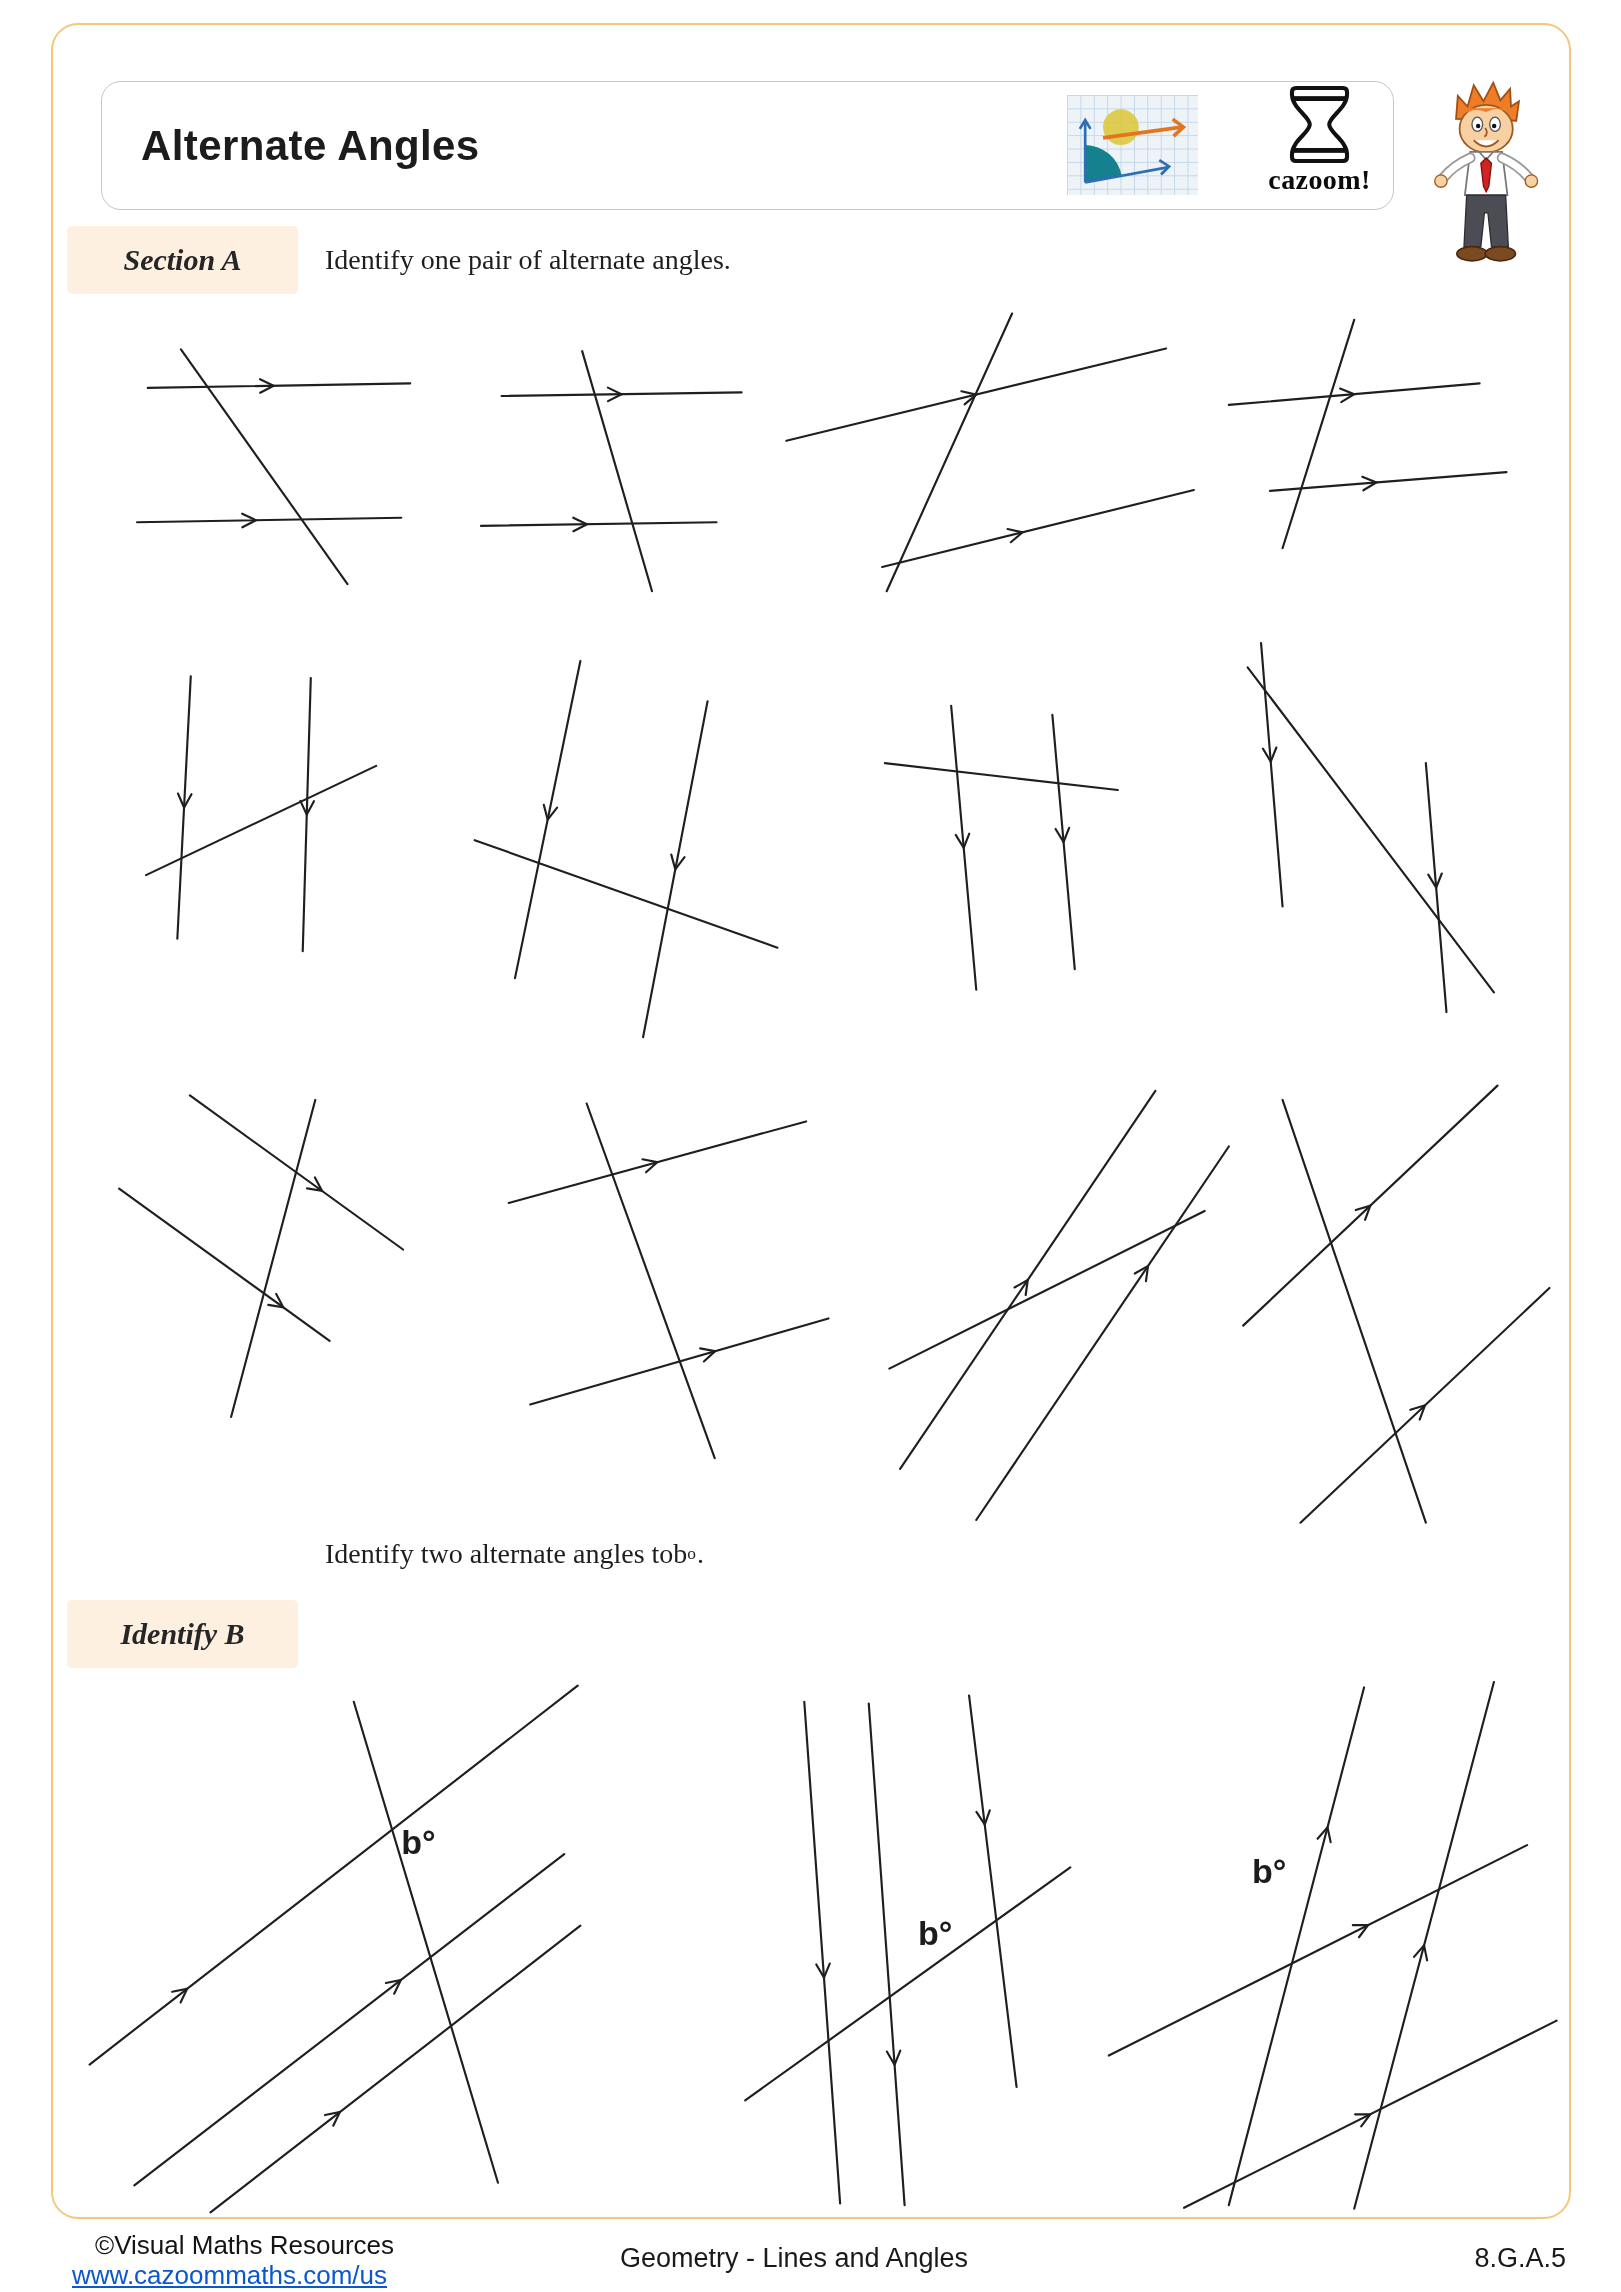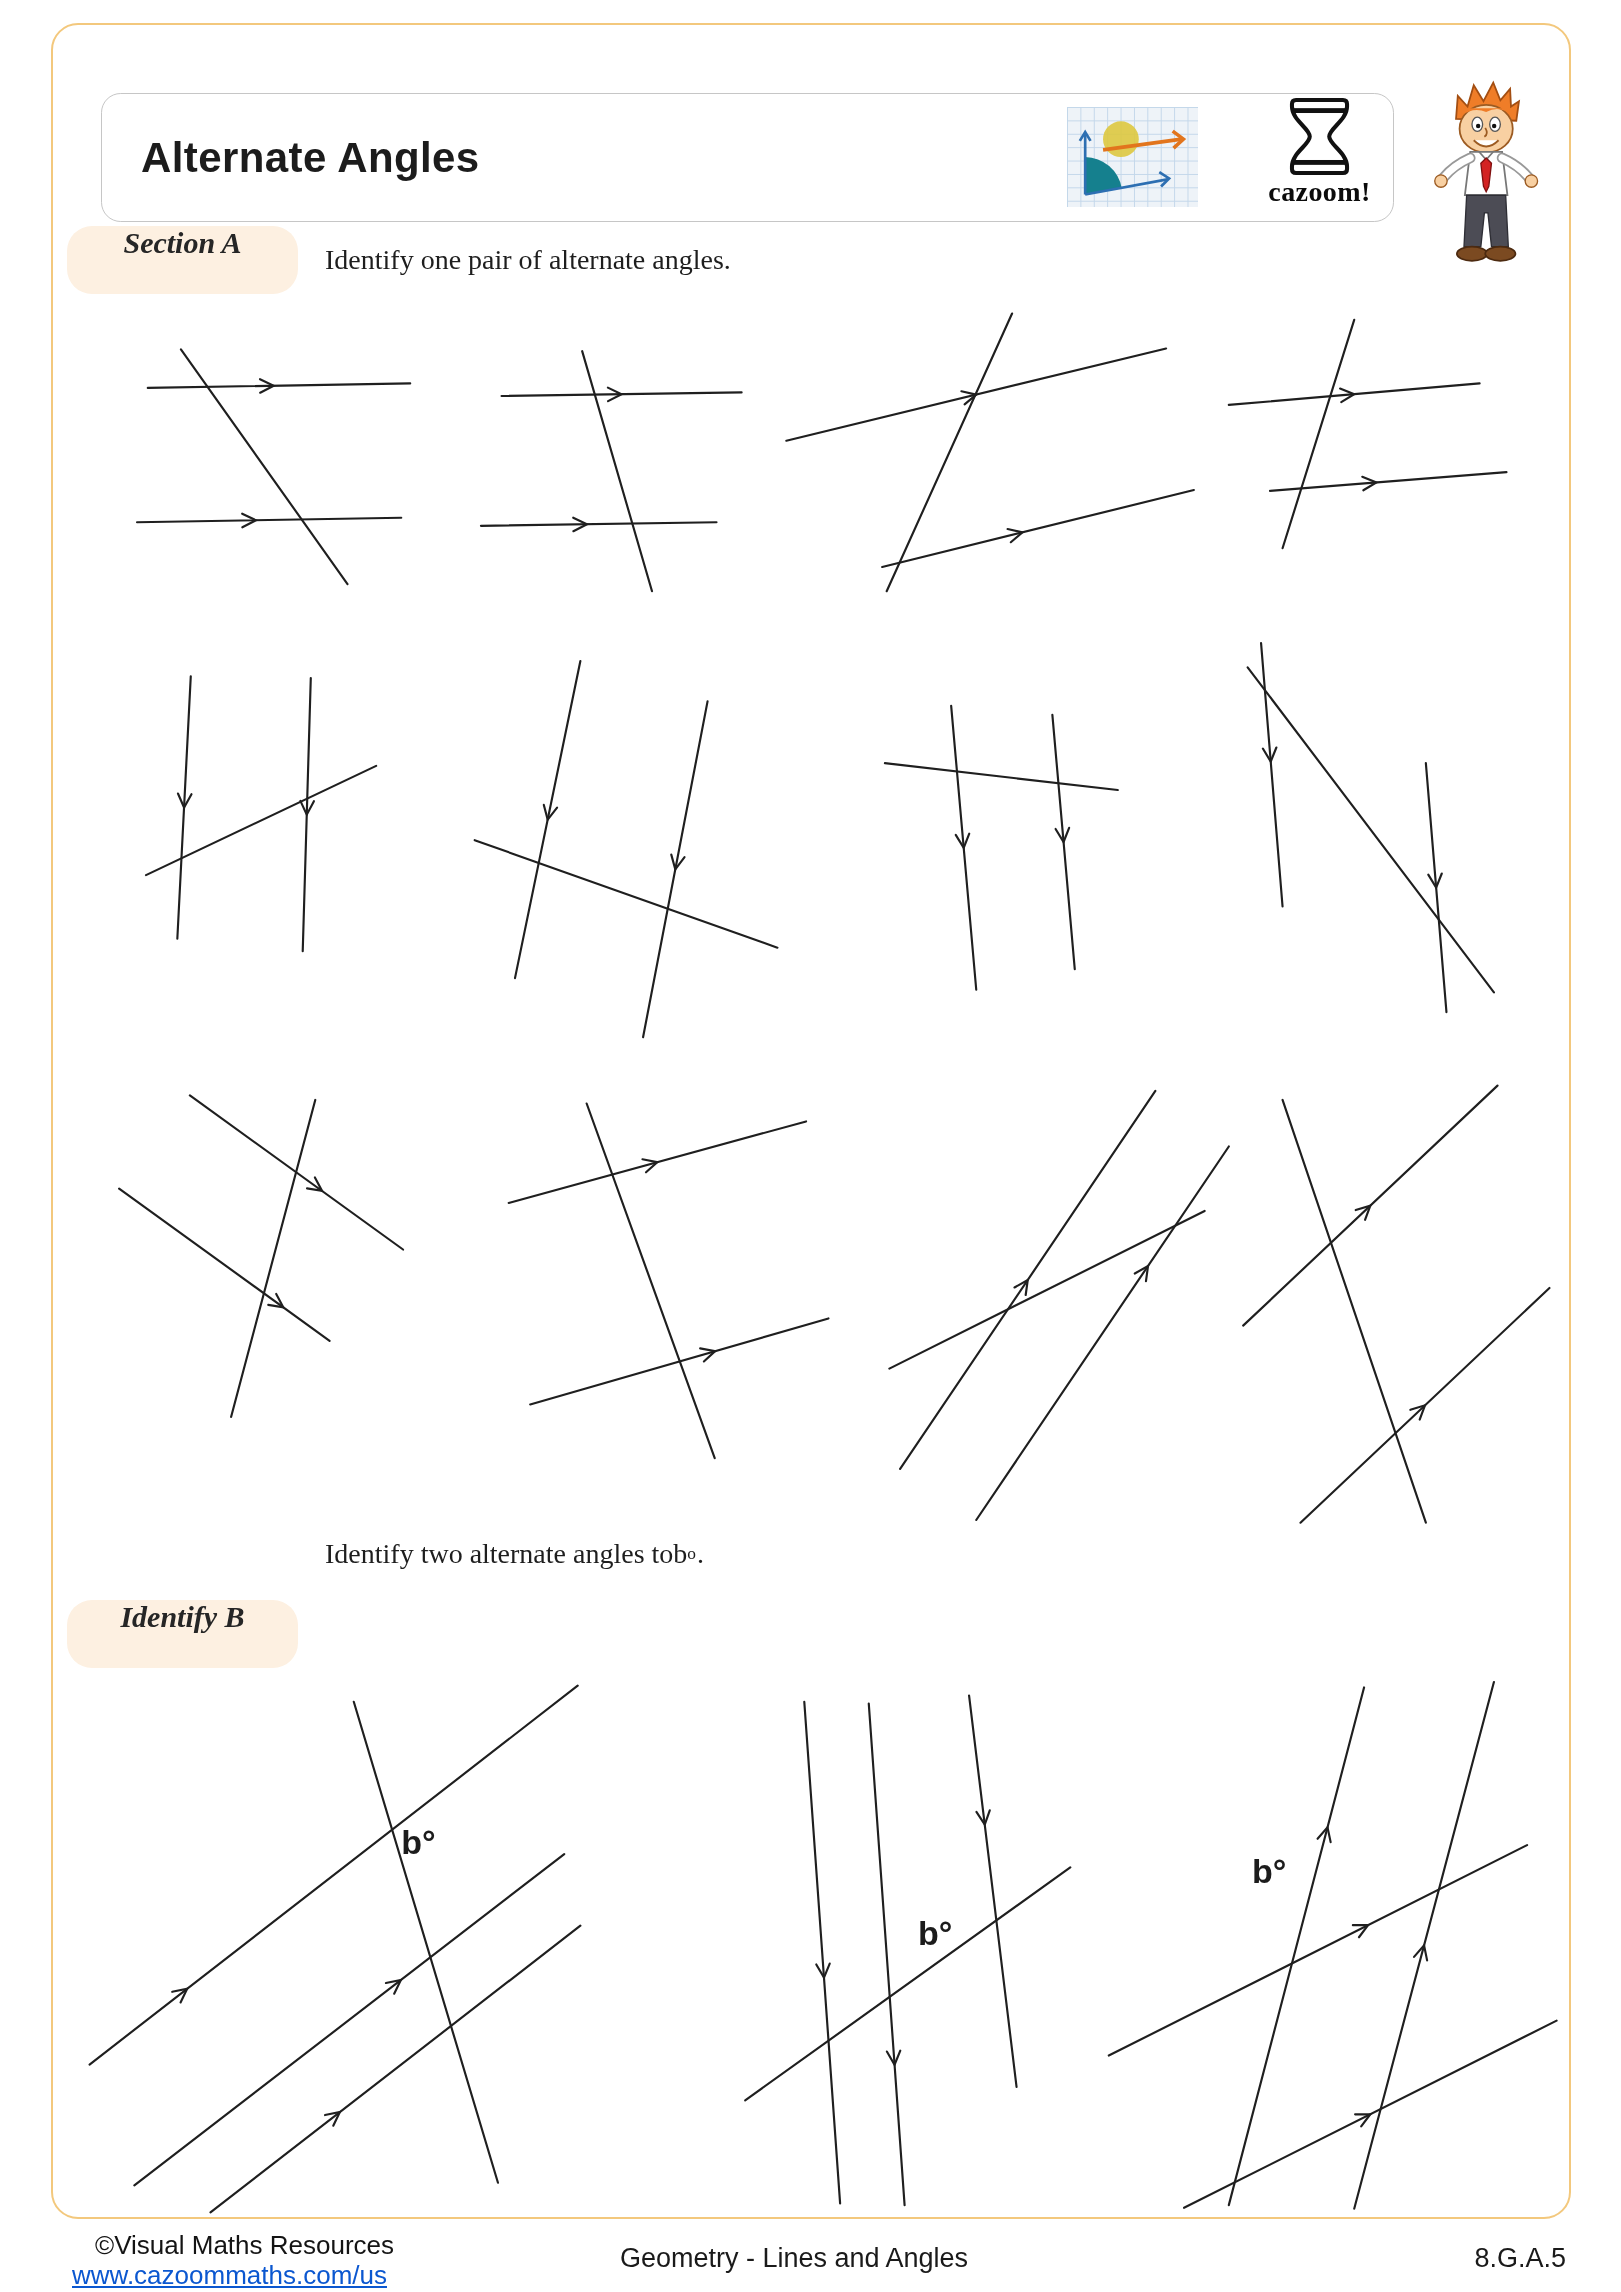--- a/index.html
+++ b/index.html
@@ -6,39 +6,39 @@
   body{
     width:1622px;height:2293px;position:relative;background:#ffffff;
     font-family:"Liberation Sans",sans-serif;overflow:hidden;
   }
   .page-border{
     position:absolute;left:51px;top:23px;width:1516px;height:2192px;
     border:2.7px solid var(--page-border,#f3c87d);border-radius:27px;
   }
   .header-box{
     position:absolute;left:101px;top:81px;width:1291px;height:127px;
-    border:1.8px solid #c6c6c6;border-radius:19.7px;background:#fff;z-index:3;margin-top:12px;
+    border:1.8px solid #c6c6c6;border-radius:19.7px;background:#fff;z-index:3;
   }
   .page-title{
     position:absolute;left:39px;top:0;height:127px;display:flex;align-items:center;
     font-size:42px;font-weight:bold;color:#1c1c1c;letter-spacing:0.4px;
   }
   .grid-icon{
     position:absolute;left:965px;top:12.5px;width:131px;height:100px;
     background-color:#eef3f8;
     background-image:linear-gradient(#c3d7ea 0.9px,transparent 0.9px),
                      linear-gradient(90deg,#c3d7ea 0.9px,transparent 0.9px);
     background-size:13.4px 13.4px;
   }
   .logo{position:absolute;left:1155px;top:1.8px;width:125px;height:124px;text-align:center;}
   .logo-text{font-family:"Liberation Serif",serif;font-weight:bold;font-size:28px;color:#0b0b0b;margin-top:-3.6px;letter-spacing:0.4px;}
   .mascot{position:absolute;left:1417px;top:77px;width:133px;height:193px;z-index:4;}
   .section-pill{
     position:absolute;left:67px;width:231px;height:68px;background:var(--section-pill,#fdf0e1);
-    border-radius:25px;display:flex;align-items:flex-start;justify-content:center;
+    border-radius:5px;display:flex;align-items:center;justify-content:center;
     font-family:"Liberation Serif",serif;font-style:italic;font-weight:bold;
     font-size:30px;color:#262626;z-index:2;
   }
   #section-a-pill{top:226px}
   #section-b-pill{top:1600px}
   .instruction{
     position:absolute;left:325px;height:68px;display:flex;align-items:center;
     font-family:"Liberation Serif",serif;font-size:28px;color:#1e1e1e;z-index:2;
   }
   #instruction-a{top:226px}

